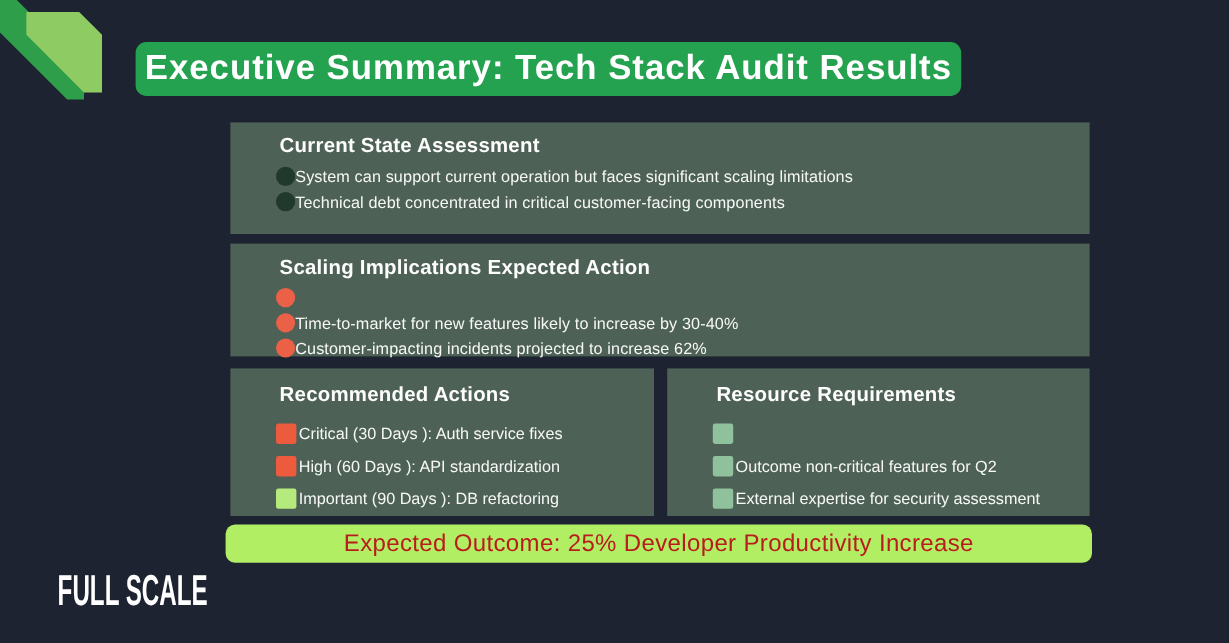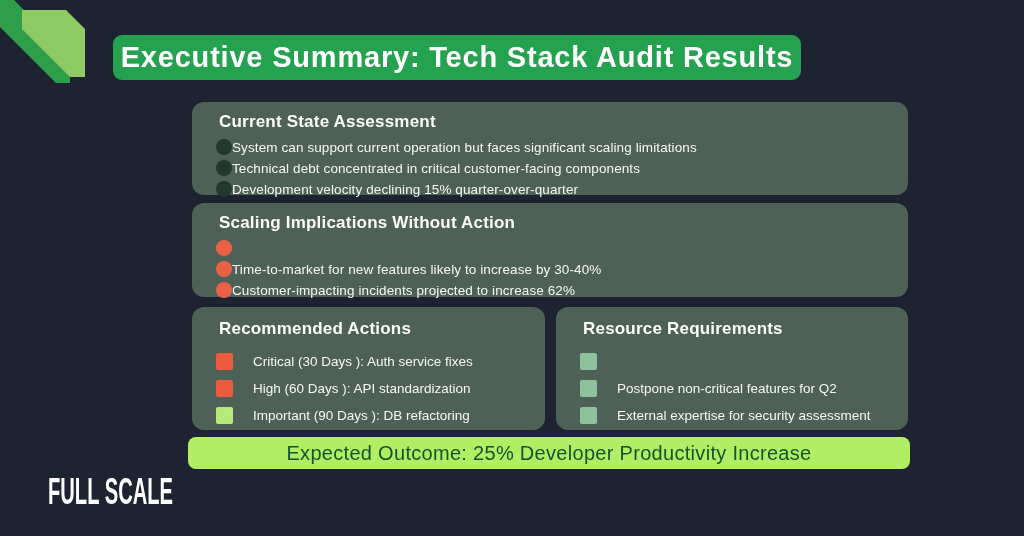--- a/index.html
+++ b/index.html
@@ -19,22 +19,22 @@
     position: absolute; left: 113px; top: 35px; width: 688px; height: 45px;
     border-radius: 9px;
     display: flex; align-items: center; justify-content: center;
   }
   .title-bar h1 {
     color: #ffffff; font-size: 29px; font-weight: 700; letter-spacing: 0.8px;
     white-space: nowrap;
   }
 
   .panel {
-    position: absolute; border-radius: 12px; color: #ffffff;
-    padding: 10px 0 0 27px;
+    position: absolute; border-radius: 0; color: #ffffff;
+    padding: 10px 0 0 41px;
   }
   .panel-1 { left: 192px; top: 102px; width: 716px; height: 93px; }
   .panel-2 { left: 192px; top: 203px; width: 716px; height: 94px; }
   .panel-3 { left: 192px; top: 307px; width: 353px; height: 123px; padding-top: 12px; }
   .panel-4 { left: 556px; top: 307px; width: 352px; height: 123px; padding-top: 12px; }
 
   .panel h2 {
     font-size: 17px; font-weight: 700; letter-spacing: 0.2px; color: #fcfdfc;
   }
 
@@ -51,21 +51,21 @@
   }
 
   .legend-row {
     display: flex; align-items: center; margin-top: 10px;
   }
   .panel-3 .legend-row:first-of-type, .panel-4 .legend-row:first-of-type { margin-top: 14px; }
   .swatch {
     width: 17px; height: 17px; border-radius: 2px; flex: 0 0 17px; margin-left: -3px;
   }
   .legend-row .txt {
-    margin-left: 20px; font-size: 13.5px; color: #f6f8f6; white-space: nowrap;
+    margin-left: 2px; font-size: 13.5px; color: #f6f8f6; white-space: nowrap;
   }
 
   .outcome-bar {
     position: absolute; left: 188px; top: 437px; width: 722px; height: 32px;
     border-radius: 8px;
     display: flex; align-items: center; justify-content: center;
   }
   .outcome-bar .txt {
     font-size: 20px; letter-spacing: 0.3px; white-space: nowrap;
   }
@@ -93,28 +93,24 @@
   <div class="panel panel-1" style="background-color: rgb(78, 97, 86);">
     <h2>Current State Assessment</h2>
     <div class="bullet-row">
       <span class="dot" style="background-color: rgb(33, 57, 44);"></span>
       <span class="txt">System can support current operation but faces significant scaling limitations</span>
     </div>
     <div class="bullet-row">
       <span class="dot" style="background-color: rgb(33, 57, 44);"></span>
       <span class="txt">Technical debt concentrated in critical customer-facing components</span>
     </div>
-    <div class="bullet-row">
-      <span class="dot" style="background-color: rgb(33, 57, 44);"></span>
-      <span class="txt">Development velocity declining 15% quarter-over-quarter</span>
-    </div>
   </div>
 
   <div class="panel panel-2" style="background-color: rgb(78, 97, 86);">
-    <h2>Scaling Implications Without Action</h2>
+    <h2>Scaling Implications Expected Action</h2>
     <div class="bullet-row">
       <span class="dot" style="background-color: rgb(234, 97, 72);"></span>
     </div>
     <div class="bullet-row">
       <span class="dot" style="background-color: rgb(234, 97, 72);"></span>
       <span class="txt">Time-to-market for new features likely to increase by 30-40%</span>
     </div>
     <div class="bullet-row">
       <span class="dot" style="background-color: rgb(234, 97, 72);"></span>
       <span class="txt">Customer-impacting incidents projected to increase 62%</span>
@@ -137,27 +133,27 @@
     </div>
   </div>
 
   <div class="panel panel-4" style="background-color: rgb(78, 97, 86);">
     <h2>Resource Requirements</h2>
     <div class="legend-row">
       <span class="swatch" style="background-color: rgb(143, 193, 156);"></span>
     </div>
     <div class="legend-row">
       <span class="swatch" style="background-color: rgb(143, 193, 156);"></span>
-      <span class="txt">Postpone non-critical features for Q2</span>
+      <span class="txt">Outcome non-critical features for Q2</span>
     </div>
     <div class="legend-row">
       <span class="swatch" style="background-color: rgb(143, 193, 156);"></span>
       <span class="txt">External expertise for security assessment</span>
     </div>
   </div>
 
   <div class="outcome-bar" style="background-color: rgb(178, 238, 99);">
-    <span class="txt" style="color: #14532d;">Expected Outcome: 25% Developer Productivity Increase</span>
+    <span class="txt" style="color: #b91c1c;">Expected Outcome: 25% Developer Productivity Increase</span>
   </div>
 
   <div class="brand-logo">FULL SCALE</div>
 
 </div>
 
 </body></html>

